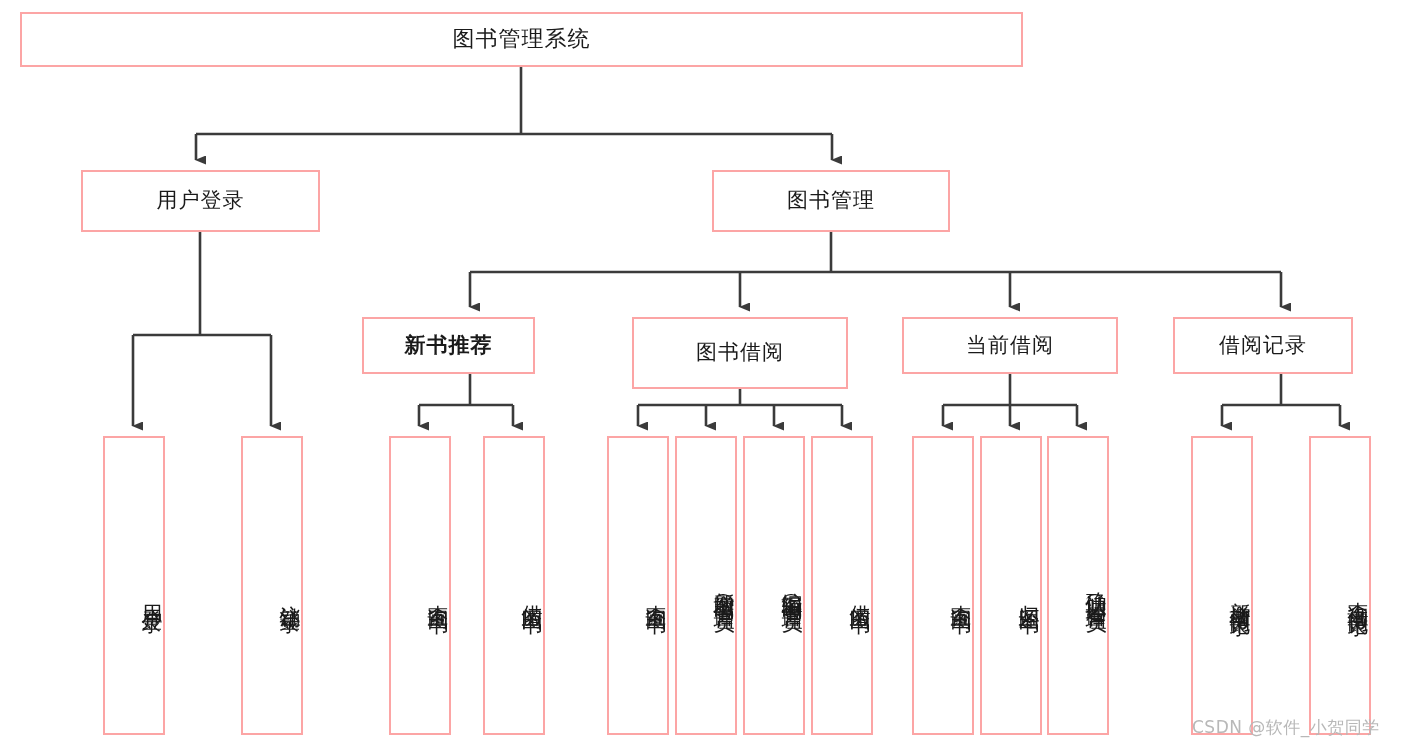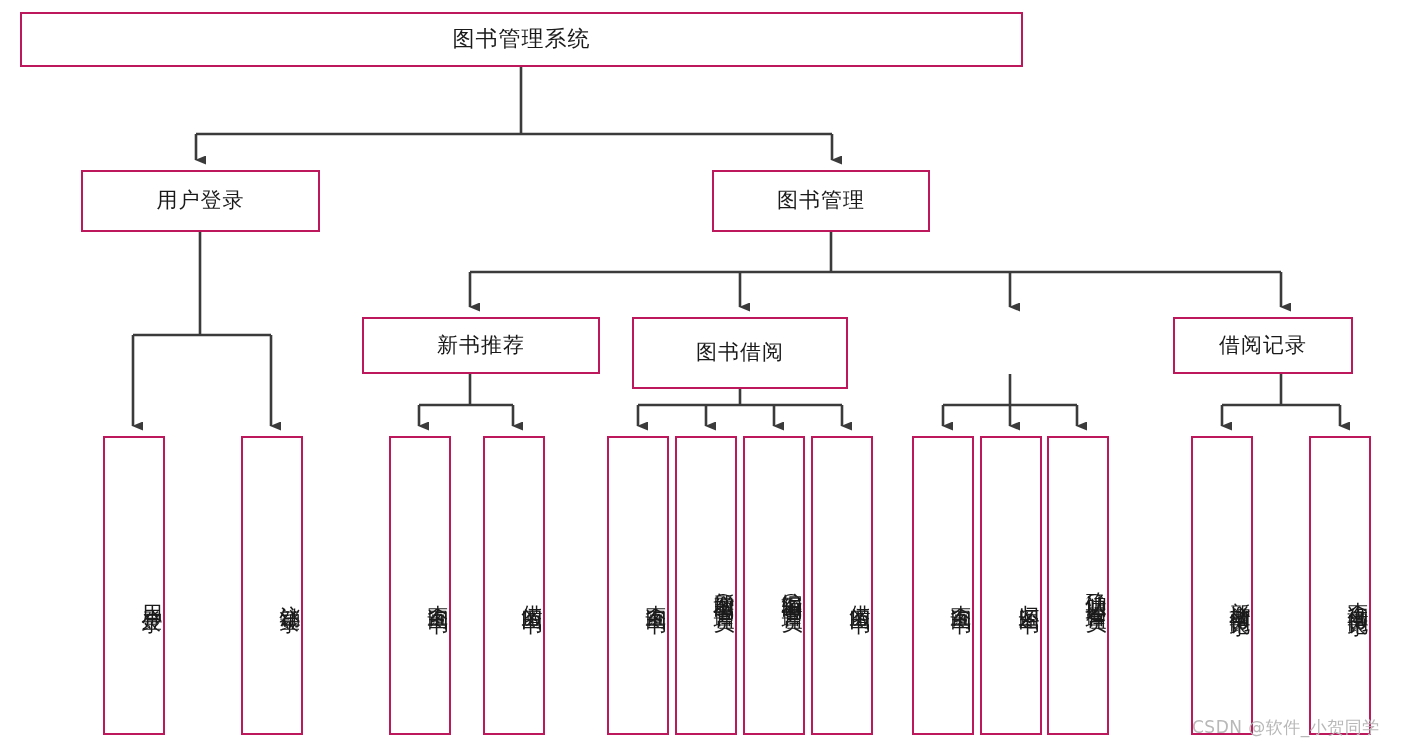--- a/index.html
+++ b/index.html
@@ -23,21 +23,21 @@
   svg#connectors {
     position: absolute;
     left: 0;
     top: 0;
     width: 1405px;
     height: 747px;
     pointer-events: none;
   }
   .node {
     position: absolute;
-    border: 2px solid #be185d;
+    border: 2px solid #fca5a5;
     background: #ffffff;
     display: flex;
     align-items: center;
     justify-content: center;
     color: #1a1a1a;
   }
   .node-h {
     font-size: 21px;
     letter-spacing: 1px;
     line-height: 1.2;
@@ -124,29 +124,32 @@
     </g>
   </svg>
 
   <div class="node node-h node-root" style="left:20px; top:12px; width:1003px; height:55px;">
     <span>图书管理系统</span>
   </div>
 
   <div class="node node-h" style="left:81px; top:170px; width:239px; height:62px;">
     <span>用户登录</span>
   </div>
-  <div class="node node-h" style="left:712px; top:170px; width:218px; height:62px;">
+  <div class="node node-h" style="left:712px; top:170px; width:238px; height:62px;">
     <span>图书管理</span>
   </div>
 
-  <div class="node node-h" style="left:362px; top:317px; width:238px; height:57px;">
+  <div class="node node-h" style="left:362px; top:317px; width:173px; height:57px;font-weight:bold;">
     <span>新书推荐</span>
   </div>
   <div class="node node-h" style="left:632px; top:317px; width:216px; height:72px;">
     <span>图书借阅</span>
+  </div>
+  <div class="node node-h" style="left:902px; top:317px; width:216px; height:57px;">
+    <span>当前借阅</span>
   </div>
   <div class="node node-h" style="left:1173px; top:317px; width:180px; height:57px;">
     <span>借阅记录</span>
   </div>
 
   <div class="node node-v" style="left:103px; top:436px; width:62px; height:299px;">
     <span>用户登录</span>
   </div>
   <div class="node node-v" style="left:241px; top:436px; width:62px; height:299px;">
     <span>注销登录</span>

